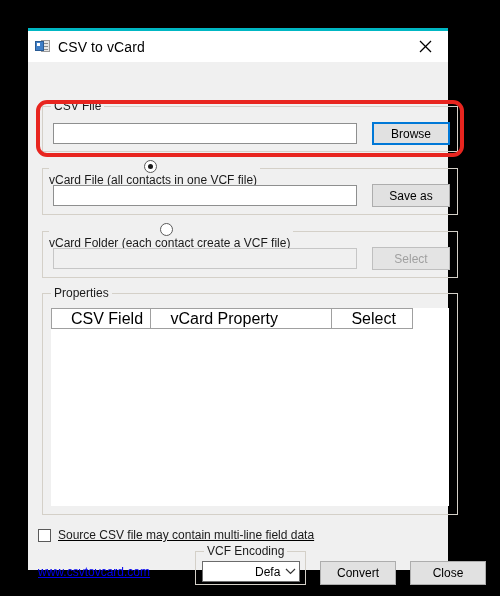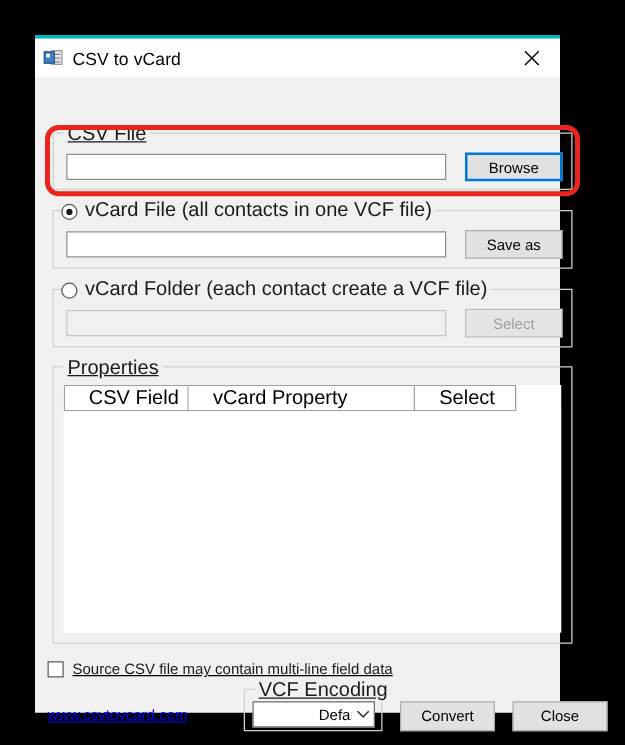--- a/index.html
+++ b/index.html
@@ -99,39 +99,39 @@
     position: absolute;
     border: 1px solid #d4d0c8;
     box-sizing: border-box;
   }
   .groupbox > .gb-label {
     position: absolute;
     top: -8px;
     left: 8px;
     background: #f0f0f0;
     padding: 0 3px;
-    font-size: 16px;
+    font-size: 12px;
     color: #1a1a1a;
     white-space: nowrap;
-    text-decoration: underline;
   }
 
   
   .radio-label {
     position: absolute;
     top: -9px;
     left: 6px;
     background: #f0f0f0;
     padding: 0 3px 0 0;
-    font-size: 16px;
+    font-size: 12px;
     color: #1a1a1a;
     white-space: nowrap;
     display: flex;
     align-items: center;
     cursor: default;
+    flex-direction: column;
   }
 
   
   .radio {
     width: 13px;
     height: 13px;
     border-radius: 50%;
     border: 1px solid #5a5a5a;
     background: #ffffff;
     box-sizing: border-box;

